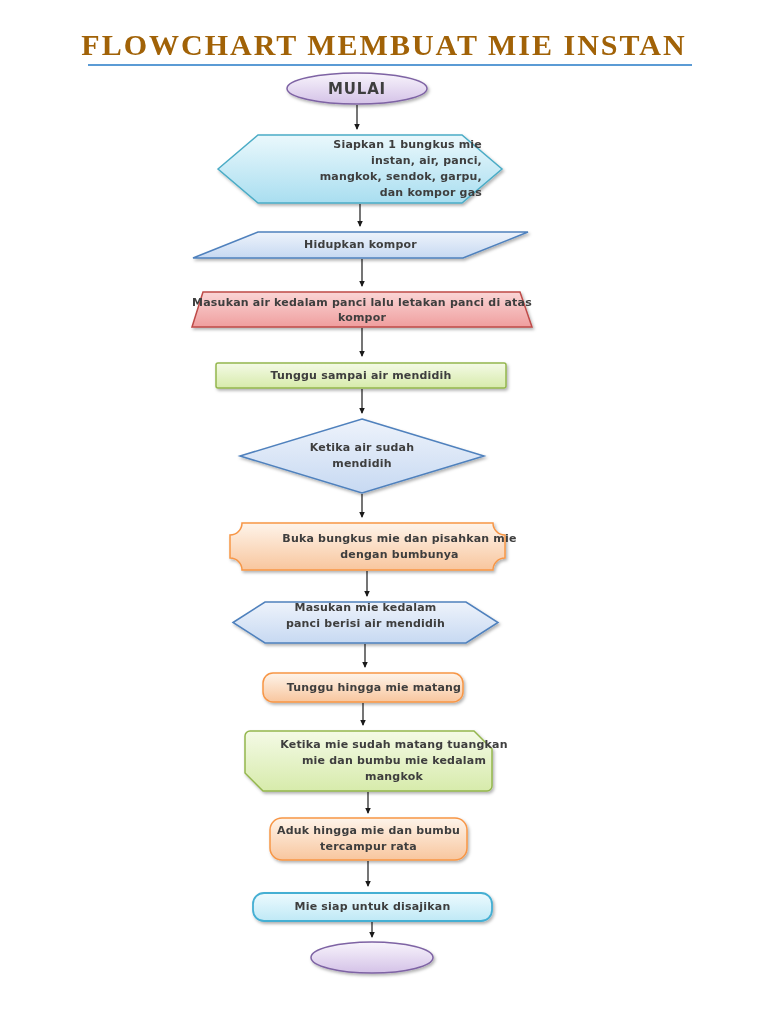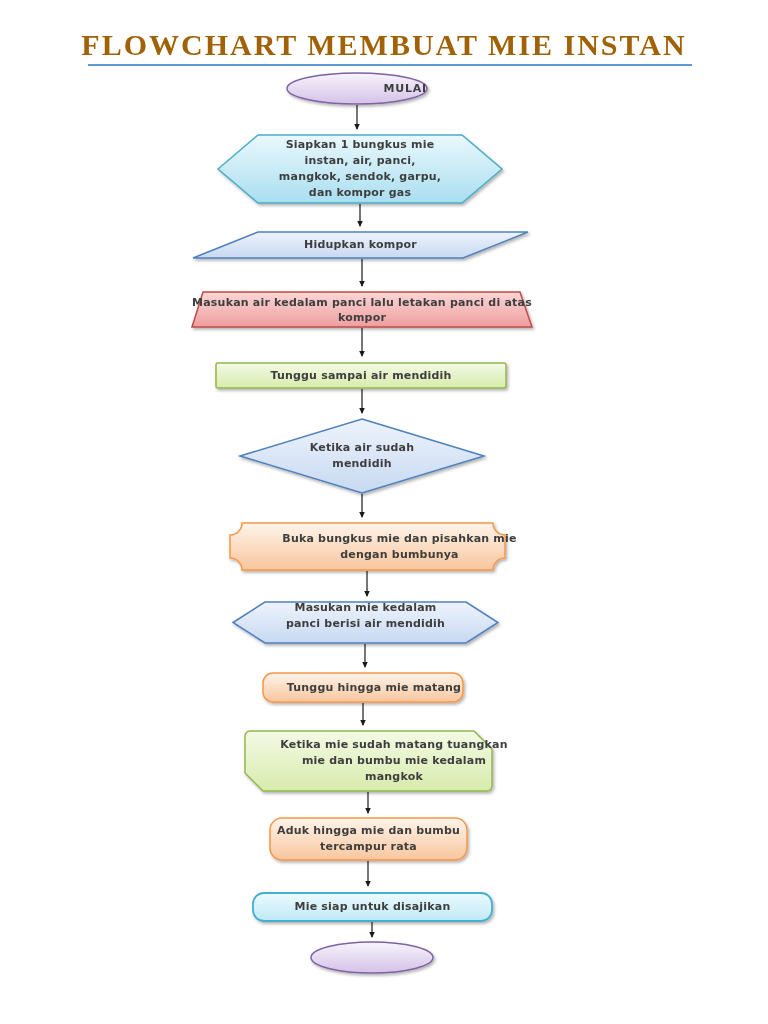--- a/index.html
+++ b/index.html
@@ -8,21 +8,21 @@
   .title{position:absolute;top:30px;left:0;width:768px;margin:0;text-align:center;
          font-family:"Liberation Serif", serif;font-weight:bold;font-size:30px;
          letter-spacing:2px;color:#a16207;line-height:1;}
   .title-rule{position:absolute;top:64px;left:88px;width:604px;height:2px;background:#5B9BD5;}
   .layer{position:absolute;top:0;left:0;width:768px;height:1024px;}
   .shape{filter:url(#ds);}
   .label{position:absolute;display:flex;flex-direction:column;align-items:center;
          justify-content:center;text-align:center;color:#3E3E3E;font-weight:bold;
          font-size:11px;line-height:16px;letter-spacing:0.2px;}
   .label .ln{white-space:nowrap;}
-  .label.terminator{font-size:11px;letter-spacing:0.8px;align-items:flex-end;}
+  .label.terminator{font-size:15px;letter-spacing:0.8px;}
   .label.tight{line-height:15px;}
 </style>
 </head>
 <body>
 
 <div class="page">
 
   <h1 class="title">FLOWCHART MEMBUAT MIE INSTAN</h1>
   <div class="title-rule"></div>
 
@@ -91,21 +91,21 @@
     <path class="shape" d="M250,731 L474,731 L492,749 L492,786 A5 5 0 0 1 487,791 L263,791 L245,773 L245,736 A5 5 0 0 1 250,731 Z" fill="url(#gGreen)" stroke="#94B64E" stroke-width="1.5"></path>
     <rect class="shape" x="270" y="818" width="197" height="42" rx="12" fill="url(#gOrange)" stroke="#F79646" stroke-width="1.5"></rect>
     <rect class="shape" x="253" y="893" width="239" height="28" rx="11" fill="url(#gCyan2)" stroke="#45AFD3" stroke-width="1.8"></rect>
     <ellipse class="shape" cx="372" cy="957.5" rx="61" ry="15.5" fill="url(#gPurple)" stroke="#7E63A4" stroke-width="1.5"></ellipse>
   </svg>
 
   <div class="label terminator" style="left:287px;top:74px;width:140px;height:29px;">
     <div class="ln">MULAI</div>
   </div>
 
-  <div class="label" style="left:238px;top:136px;width:244px;height:66px;">
+  <div class="label" style="left:238px;top:136px;width:244px;height:66px;align-items:flex-end;">
     <div class="ln">Siapkan 1 bungkus mie</div>
     <div class="ln">instan, air, panci,</div>
     <div class="ln">mangkok, sendok, garpu,</div>
     <div class="ln">dan kompor gas</div>
   </div>
 
   <div class="label" style="left:213px;top:233px;width:295px;height:24px;">
     <div class="ln">Hidupkan kompor</div>
   </div>
 

